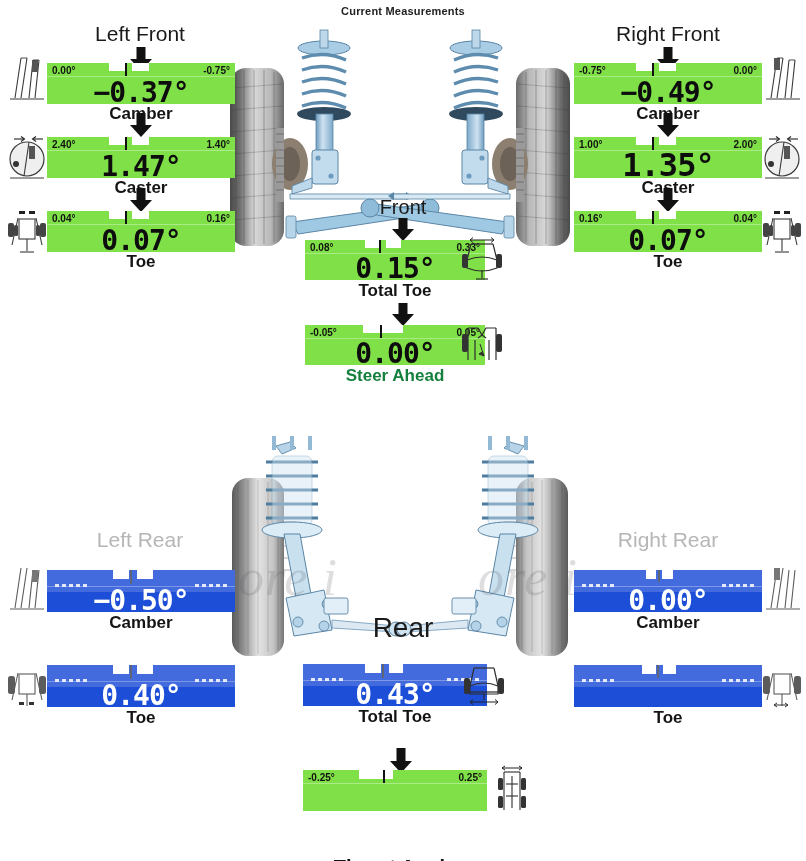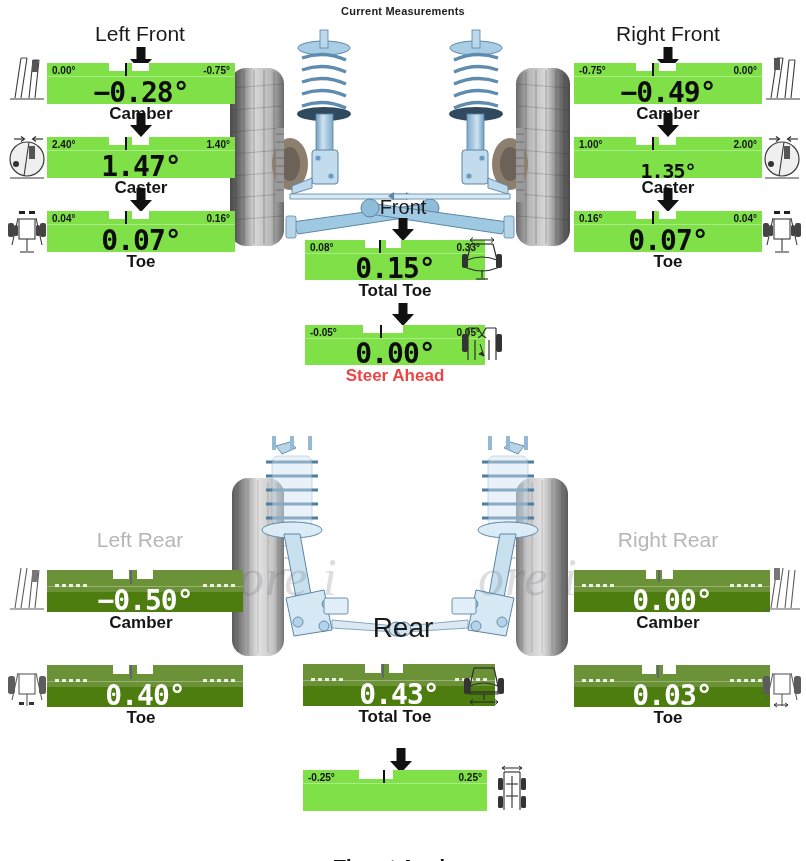--- a/index.html
+++ b/index.html
@@ -28,21 +28,21 @@
   .axle-heading.dim{color:#b6b6b6;}
 
   
   .gauge{position:absolute;}
   .gauge .bar{
     position:relative;
     width:100%;height:100%;
     background:#7fe147;
     overflow:hidden;
   }
-  .gauge.gray .bar{background:#4d7c0f;padding-left:8px;}
+  .gauge.gray .bar{background:#1d4ed8;}
 
   
   .notch{
     position:absolute;top:0;background:#ffffff;
   }
   .gauge.gray .notch{background:#ffffff;}
   
   .needle{
     position:absolute;top:0;width:2px;background:#111;
   }
@@ -80,21 +80,21 @@
     letter-spacing:-1px;
     line-height:1;
   }
   .gauge.gray .val{color:#ffffff;}
 
   
   .caption{
     position:absolute;text-align:center;white-space:nowrap;
     font-size:17px;font-weight:bold;color:#141414;
   }
-  .caption.gray-cap{color:#ef4444;}
+  .caption.gray-cap{color:#15803d;}
 
   
   .arrow{position:absolute;}
   .arrow .stem{
     position:absolute;left:50%;transform:translateX(-50%);
     width:9px;background:#111;top:0;
   }
   .arrow .head{
     position:absolute;left:50%;transform:translateX(-50%);
     width:0;height:0;border-left:11px solid transparent;
@@ -236,21 +236,21 @@
   </div>
 
   <div class="gauge" style="left:47px;top:63px;width:188px;height:41px;">
     <div class="bar">
       <div class="band" style="top:13px;"></div>
       <div class="notch" style="left:62px;width:16px;height:8px;"></div>
       <div class="notch" style="left:85px;width:17px;height:8px;"></div>
       <div class="needle" style="left:78px;height:13px;"></div>
       <div class="lim l">0.00°</div>
       <div class="lim r">-0.75°</div>
-      <div class="val" style="font-size:28px;">−0.28°</div>
+      <div class="val" style="font-size:28px;">−0.37°</div>
     </div>
   </div>
   <div class="caption" style="left:47px;top:104px;width:188px;">Camber</div>
   <div class="icon" style="left:8px;top:52px;width:38px;height:52px;">
     <svg viewBox="0 0 38 52" xmlns="http://www.w3.org/2000/svg">
       <g stroke="#3a3a3a" fill="none" stroke-width="1.1">
         <path d="M13 6 L7 46"></path>
           <path d="M19 6 L13 46"></path>
         <path d="M25 8 L21 46"></path>
           <path d="M31 8 L27 46"></path>
@@ -376,21 +376,21 @@
       <div class="head" style="top:12px;"></div>
   </div>
   <div class="gauge" style="left:574px;top:137px;width:188px;height:41px;">
     <div class="bar">
       <div class="band" style="top:13px;"></div>
       <div class="notch" style="left:62px;width:16px;height:8px;"></div>
       <div class="notch" style="left:85px;width:17px;height:8px;"></div>
       <div class="needle" style="left:78px;height:13px;"></div>
       <div class="lim l">1.00°</div>
       <div class="lim r">2.00°</div>
-      <div class="val" style="font-size:20px;">1.35°</div>
+      <div class="val" style="font-size:32px;">1.35°</div>
     </div>
   </div>
   <div class="caption" style="left:574px;top:178px;width:188px;">Caster</div>
   <div class="icon" style="left:760px;top:132px;width:44px;height:50px;">
     <svg viewBox="0 0 44 50" xmlns="http://www.w3.org/2000/svg">
       <circle cx="22" cy="27" r="17" fill="#efefef" stroke="#3a3a3a" stroke-width="1.2"></circle>
       <path d="M24 10 L19 44" stroke="#3a3a3a" stroke-width="1.1" fill="none"></path>
       <rect x="24" y="14" width="6" height="13" fill="#555"></rect>
       <circle cx="11" cy="32" r="3" fill="#333"></circle>
       <g stroke="#3a3a3a" stroke-width="1">
@@ -737,21 +737,20 @@
           <i></i>
           <i></i>
         </div>
       <div class="dots" style="right:8px;">
           <i></i>
           <i></i>
           <i></i>
           <i></i>
           <i></i>
         </div>
-      <div class="val" style="font-size:28px;">0.03°</div>
     </div>
   </div>
   <div class="caption" style="left:574px;top:708px;width:188px;">Toe</div>
   <div class="icon" style="left:760px;top:660px;width:44px;height:52px;">
     <svg viewBox="0 0 44 52" xmlns="http://www.w3.org/2000/svg">
       <g stroke="#5c5c5c" fill="none" stroke-width="1.1">
         <path d="M13 13 L7 40"></path>
           <path d="M31 13 L37 40"></path>
         <rect x="14" y="14" width="16" height="20"></rect>
         <path d="M22 34 L22 46"></path>

